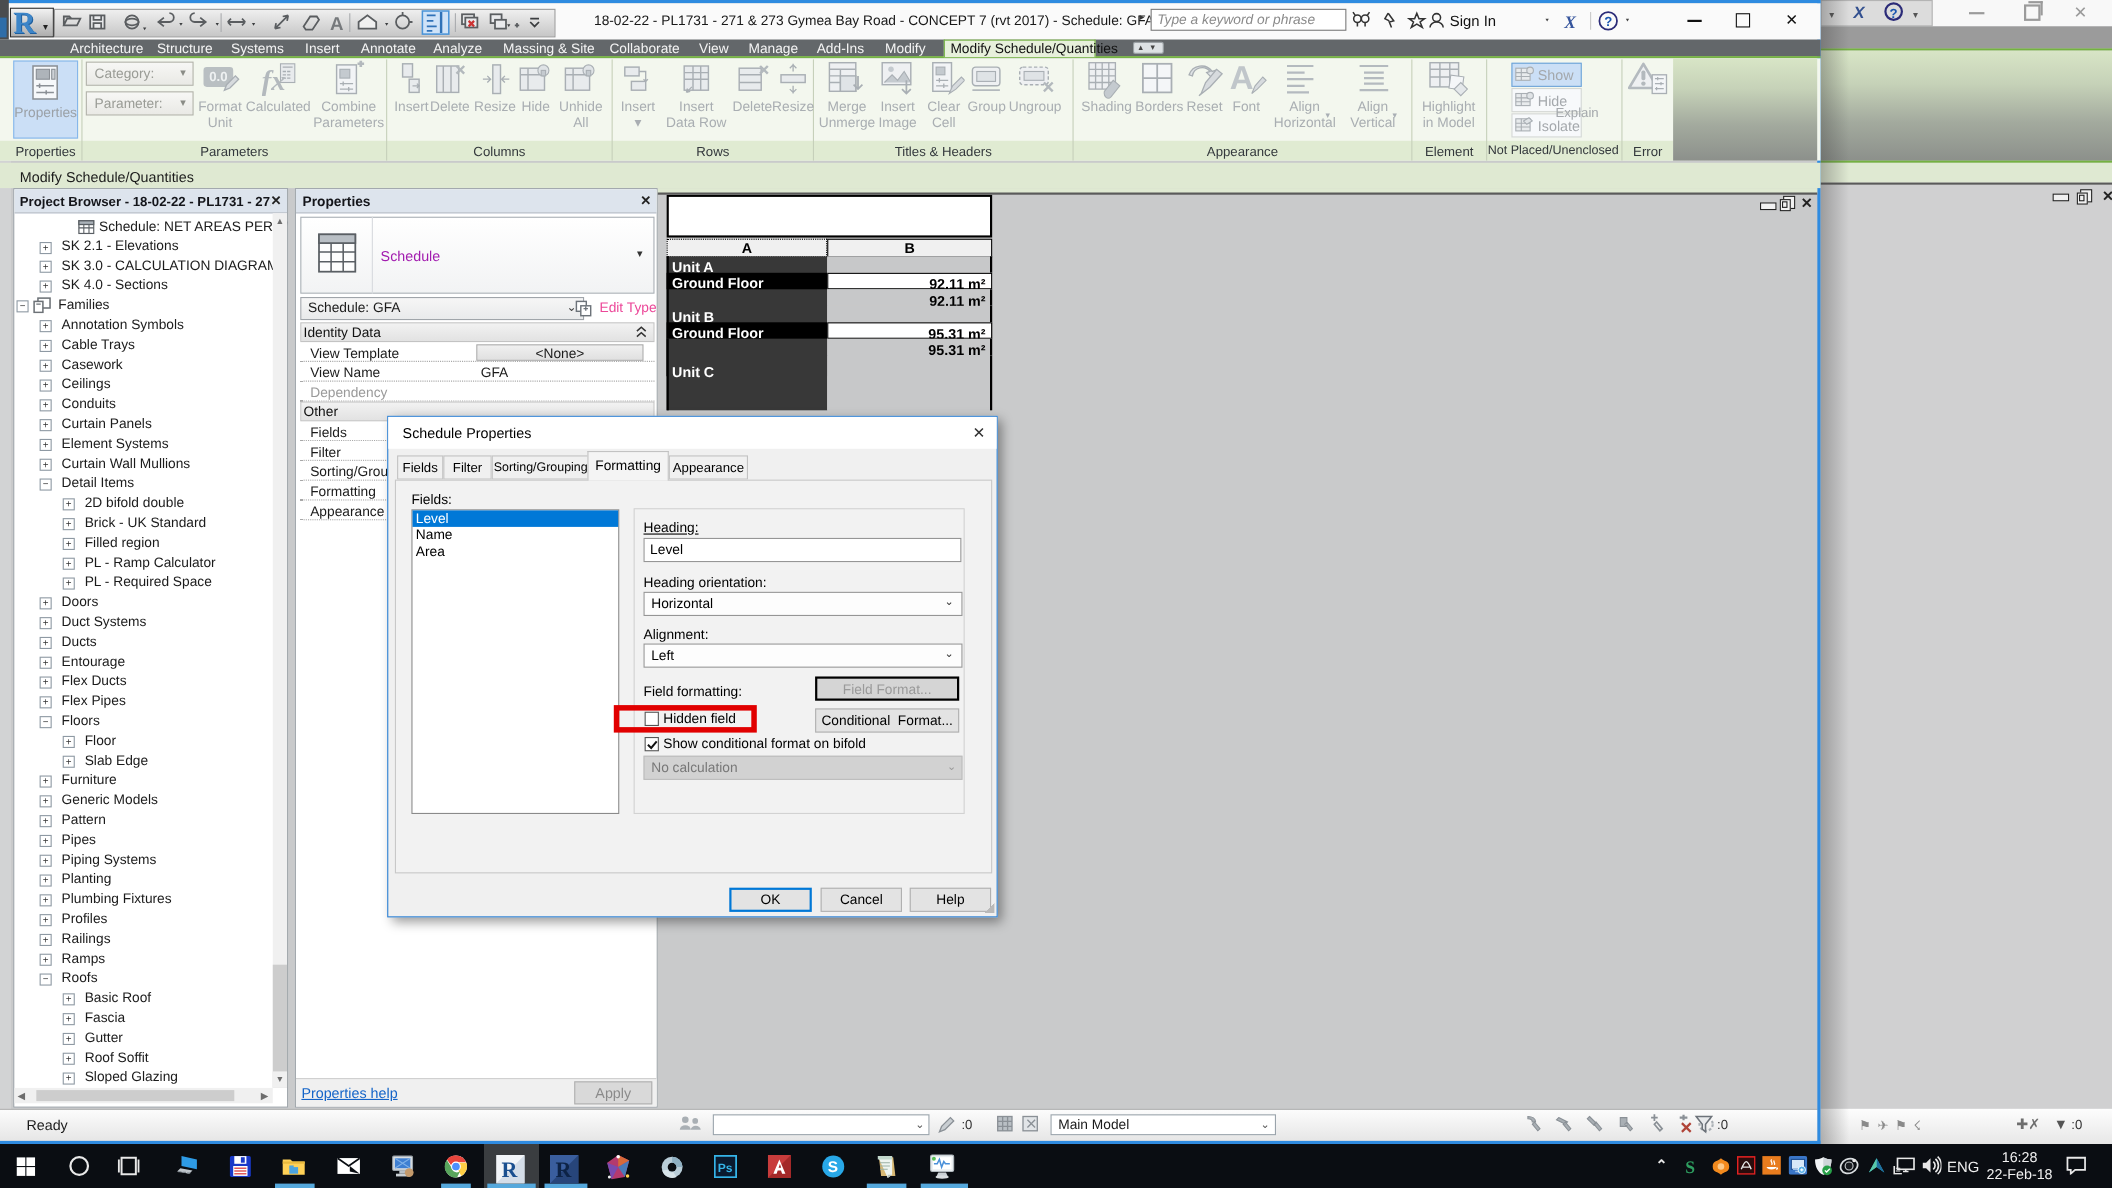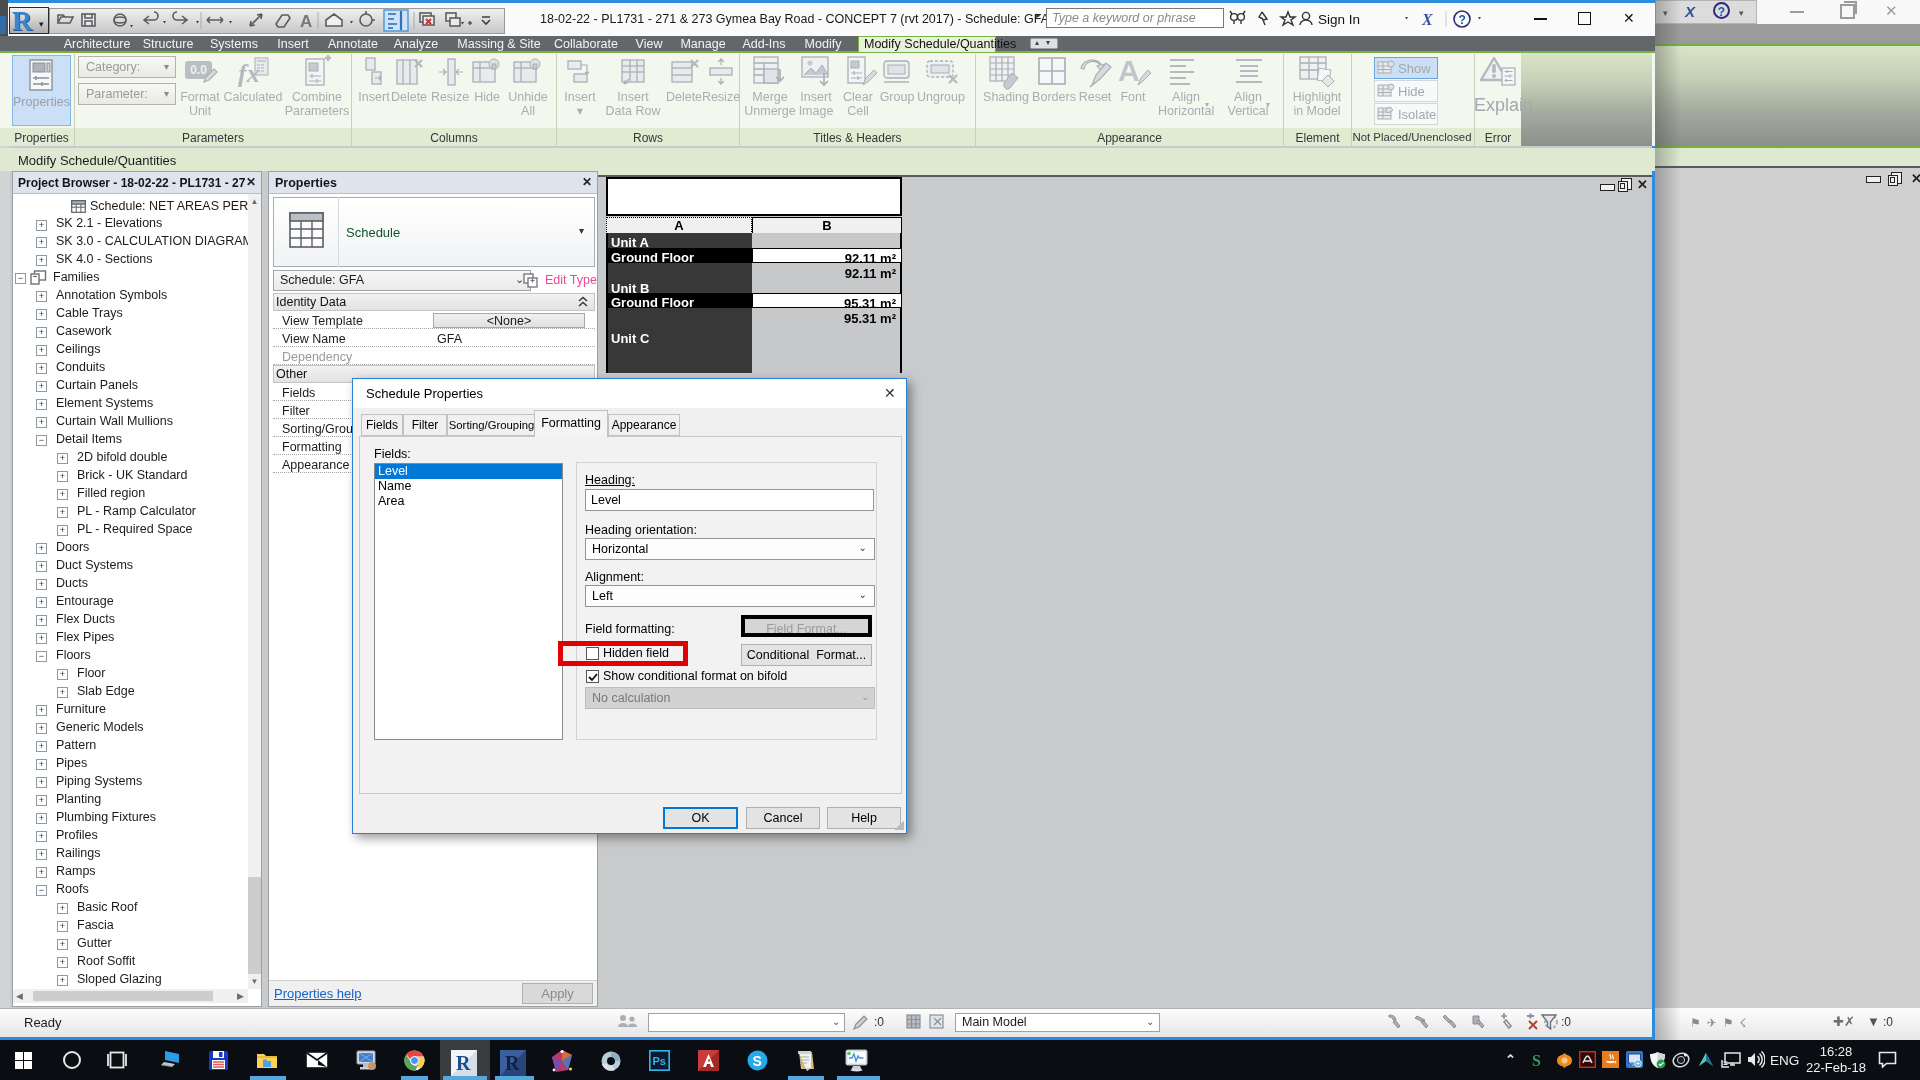--- a/index.html
+++ b/index.html
@@ -443,21 +443,21 @@
     </svg>
 <div class="abs" style="left:1398px;top:107px;color:#a4a8ac;font-size:13px;">Isolate</div>
 
 <svg class="abs" style="left:1480px;top:56px;" width="38" height="36" viewBox="0 0 38 36">
   <path d="M14 2 L27 24 H1 Z" fill="#eef0f2" stroke="#b4babf" stroke-width="2.4" stroke-linejoin="round"></path>
   <rect x="12.2" y="8" width="3.6" height="9" rx="1.6" fill="#b3b9bd"></rect>
       <circle cx="14" cy="20" r="2" fill="#b3b9bd"></circle>
   <rect x="22" y="12" width="13" height="17" fill="#f4f6f8" stroke="#a9afb4" stroke-width="1.2"></rect>
   <path d="M24.5 15.5 h8 M24.5 20 h8 M24.5 24.5 h8 M27 14 v3 M30 18.5 v3 M26 23 v3" stroke="#a9afb4" stroke-width="1.1"></path>
 </svg>
-<div class="abs" style="left:1474px;top:95px;width:48px;text-align:left;color:#a4a8ac;font-size:18px;">Explain</div>
+<div class="abs" style="left:1414px;top:95px;width:48px;text-align:left;color:#a4a8ac;font-size:12px;">Explain</div>
 
 <div class="abs" style="left:0;top:148px;width:1655px;height:23px;background:#dfe9d2;"></div>
 <div class="abs" style="left:18px;top:153px;color:#1b1b1b;font-size:13px;">Modify Schedule/Quantities</div>
 
 <div class="abs" id="projbrowser" style="left:12px;top:171px;width:250px;height:836px;background:#fff;border:1px solid #9aa0a6;box-sizing:border-box;overflow:hidden;">
   <div class="abs" style="left:0;top:0;width:248px;height:21px;background:#dde4ed;border-bottom:1px solid #b9bfc7;"></div>
   <div class="abs" style="left:5px;top:4px;width:228px;color:#14151a;font-size:12px;font-weight:bold;white-space:nowrap;overflow:hidden;">Project Browser - 18-02-22 - PL1731 - 271 _2...</div>
   <div class="abs" style="left:233px;top:3px;color:#222;font-size:12px;font-weight:bold;">✕</div>
 
   <svg class="abs" style="left:58px;top:28.0px;" width="15" height="13" viewBox="0 0 15 13">
@@ -573,21 +573,21 @@
   <div class="abs" style="left:6px;top:4px;color:#14151a;font-size:12.5px;font-weight:bold;">Properties</div>
   <div class="abs" style="left:313px;top:3px;color:#222;font-size:12px;font-weight:bold;">✕</div>
 
   <div class="abs" style="left:4px;top:25px;width:322px;height:70px;background:linear-gradient(#fff,#f2f3f4);border:1px solid #a8aeb4;box-sizing:border-box;"></div>
   <div class="abs" style="left:4px;top:25px;width:66px;height:70px;border-right:1px solid #d7dade;box-sizing:border-box;"></div>
   <svg class="abs" style="left:20px;top:40px;" width="36" height="38" viewBox="0 0 36 38">
     <rect x="1" y="1" width="33" height="34" fill="#fdfdfd" stroke="#5a5f64" stroke-width="1.6"></rect>
     <rect x="1" y="1" width="33" height="8" fill="#b9bfc5" stroke="#5a5f64" stroke-width="1.6"></rect>
     <path d="M1 17 h33 M1 26 h33 M12 9 v26 M23 9 v26" stroke="#5a5f64" stroke-width="1.4"></path>
   </svg>
-  <div class="abs" style="left:77px;top:53px;color:#14532d;font-size:13px;">Schedule</div>
+  <div class="abs" style="left:77px;top:53px;color:#a21caf;font-size:13px;">Schedule</div>
   <div class="abs" style="left:310px;top:53px;color:#333;font-size:10px;">▾</div>
 
   <div class="abs" style="left:4px;top:98px;width:258px;height:21px;background:linear-gradient(#f6f6f6,#e9eaeb);border:1px solid #a0a5aa;box-sizing:border-box;"></div>
   <div class="abs" style="left:11px;top:101px;color:#1b1b1b;font-size:12.5px;">Schedule: GFA</div>
   <div class="abs" style="left:246px;top:101px;color:#444;font-size:11px;">⌄</div>
   <svg class="abs" style="left:253px;top:98px;" width="22" height="21" viewBox="0 0 22 21">
     <rect x="2" y="4" width="9" height="9" fill="#fff" stroke="#6d737a" stroke-width="1.3"></rect>
     <rect x="6" y="8" width="9" height="9" fill="#fff" stroke="#6d737a" stroke-width="1.3"></rect>
     <path d="M8.5 10.5 h4 M10.5 8.5 v4" stroke="#6d737a" stroke-width="1.2"></path>
   </svg>
@@ -732,21 +732,21 @@
 
   <div class="abs" style="left:223px;top:83px;width:301px;height:278px;border:1px solid #d2d2d2;box-sizing:border-box;"></div>
   <div class="abs" style="left:232px;top:94px;font-size:12.5px;color:#000;text-decoration:underline;">Heading:</div>
   <div class="abs" style="left:232px;top:110px;width:289px;height:22px;background:#fff;border:1px solid #969696;box-sizing:border-box;"></div>
   <div class="abs" style="left:238px;top:114px;font-size:12.5px;color:#000;">Level</div>
   <div class="abs" style="left:232px;top:144px;font-size:12.5px;color:#000;">Heading orientation:</div>
   <div class="abs dcombo" style="left:232px;top:159px;width:290px;height:22px;"><span>Horizontal</span><b>⌄</b></div>
   <div class="abs" style="left:232px;top:191px;font-size:12.5px;color:#000;">Alignment:</div>
   <div class="abs dcombo" style="left:232px;top:206px;width:290px;height:22px;"><span>Left</span><b>⌄</b></div>
   <div class="abs" style="left:232px;top:243px;font-size:12.5px;color:#000;">Field formatting:</div>
-  <div class="abs" style="left:388px;top:236px;width:131px;height:22px;background:#d5d5d5;border:4px solid #000000;box-sizing:border-box;text-align:center;color:#9a9a9a;font-size:12.5px;line-height:20px;">Field Format...</div>
+  <div class="abs" style="left:388px;top:236px;width:131px;height:22px;background:#d5d5d5;border:2px solid #000000;box-sizing:border-box;text-align:center;color:#9a9a9a;font-size:12.5px;line-height:20px;">Field Format...</div>
 
   <div class="abs" style="left:205px;top:262px;width:130px;height:25px;border:5px solid #e10000;box-sizing:border-box;z-index:5;"></div>
   <div class="abs" style="left:233px;top:268px;width:13px;height:13px;background:#fff;border:1px solid #555;box-sizing:border-box;"></div>
   <div class="abs" style="left:250px;top:267px;font-size:12.5px;color:#000;">Hidden field</div>
   <div class="abs" style="left:388px;top:265px;width:131px;height:22px;background:#e3e3e3;border:1px solid #b0b0b0;box-sizing:border-box;text-align:center;color:#000;font-size:12.5px;line-height:20px;">Conditional&nbsp; Format...</div>
   <div class="abs" style="left:233px;top:291px;width:13px;height:13px;background:#fff;border:1px solid #555;box-sizing:border-box;"></div>
   <svg class="abs" style="left:234px;top:292px;" width="12" height="12" viewBox="0 0 12 12">
         <path d="M2 6 l3 3 5 -6" stroke="#111" stroke-width="1.8" fill="none"></path>
       </svg>
   <div class="abs" style="left:250px;top:290px;font-size:12.5px;color:#000;">Show conditional format on bifold</div>

